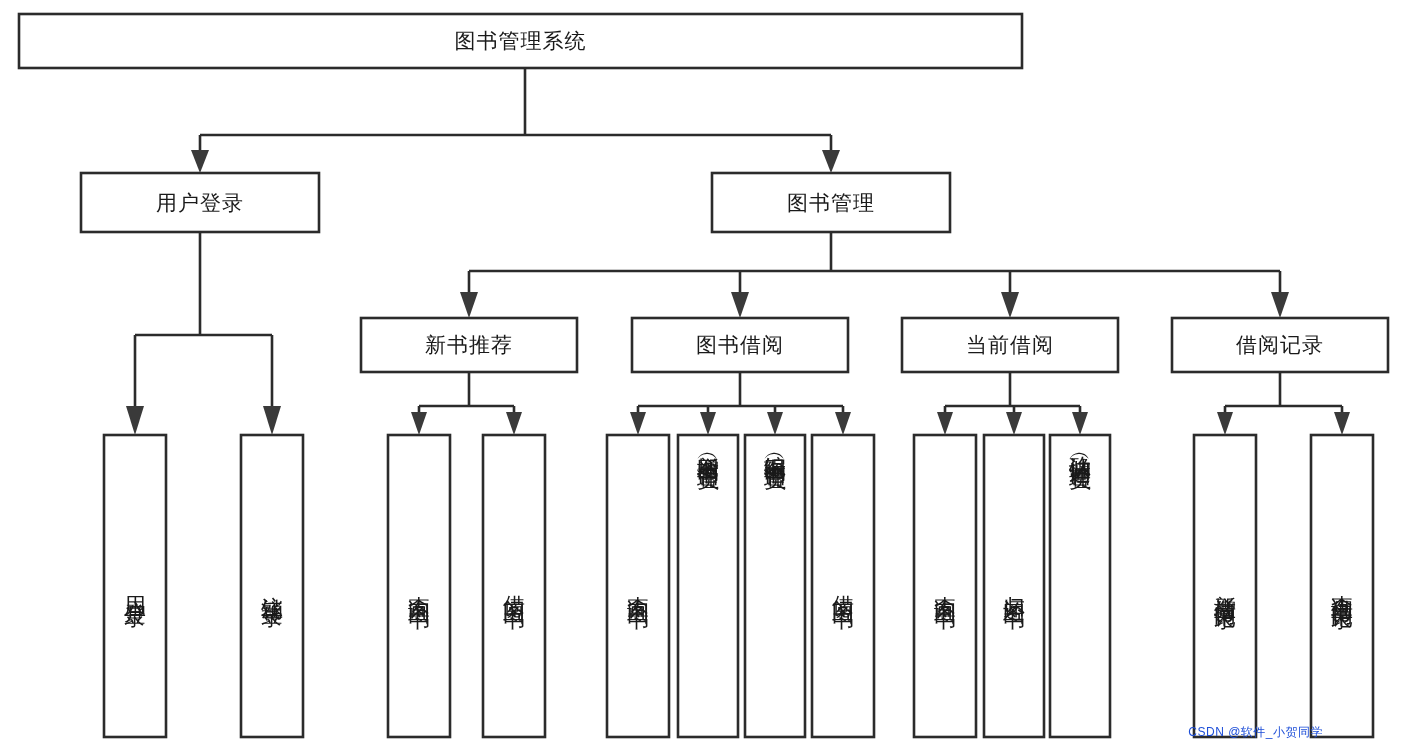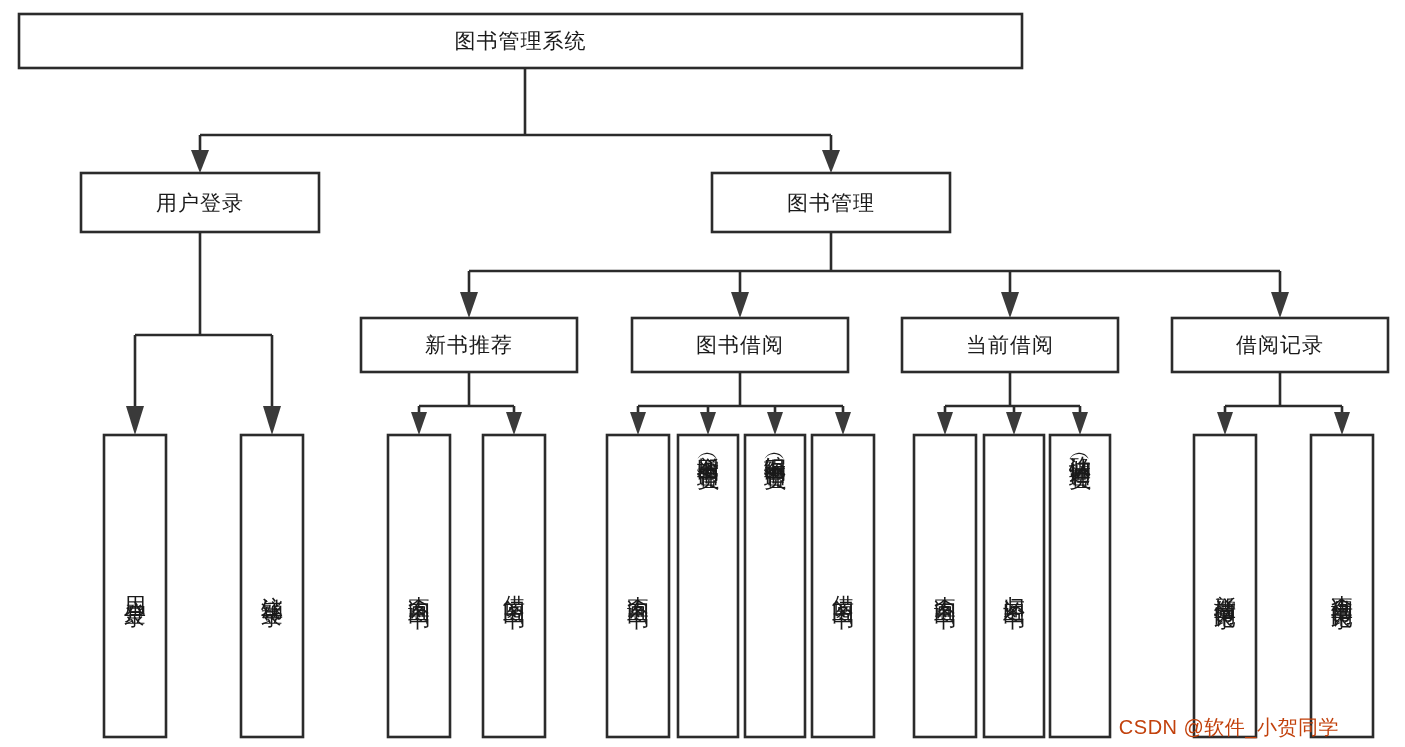--- a/index.html
+++ b/index.html
@@ -73,25 +73,25 @@
   }
   .hlabel-text {
     font-family: "Liberation Sans", "DejaVu Sans", sans-serif;
     font-size: 21px;
     color: #1a1a1a;
     white-space: nowrap;
     letter-spacing: 1px;
   }
   .watermark {
     position: absolute;
-    right: 0;
+    right: 16px;
     bottom: 6px;
     font-family: "Liberation Sans", "DejaVu Sans", sans-serif;
-    font-size: 20px;
-    color: #c2410c;
+    font-size: 12px;
+    color: #1d4ed8;
     white-space: nowrap;
     letter-spacing: 0.5px;
   }
 </style>
 </head>
 <body>
 
 <div id="diagram-root">
 
   <svg class="diagram-canvas" viewBox="0 0 1405 747">

